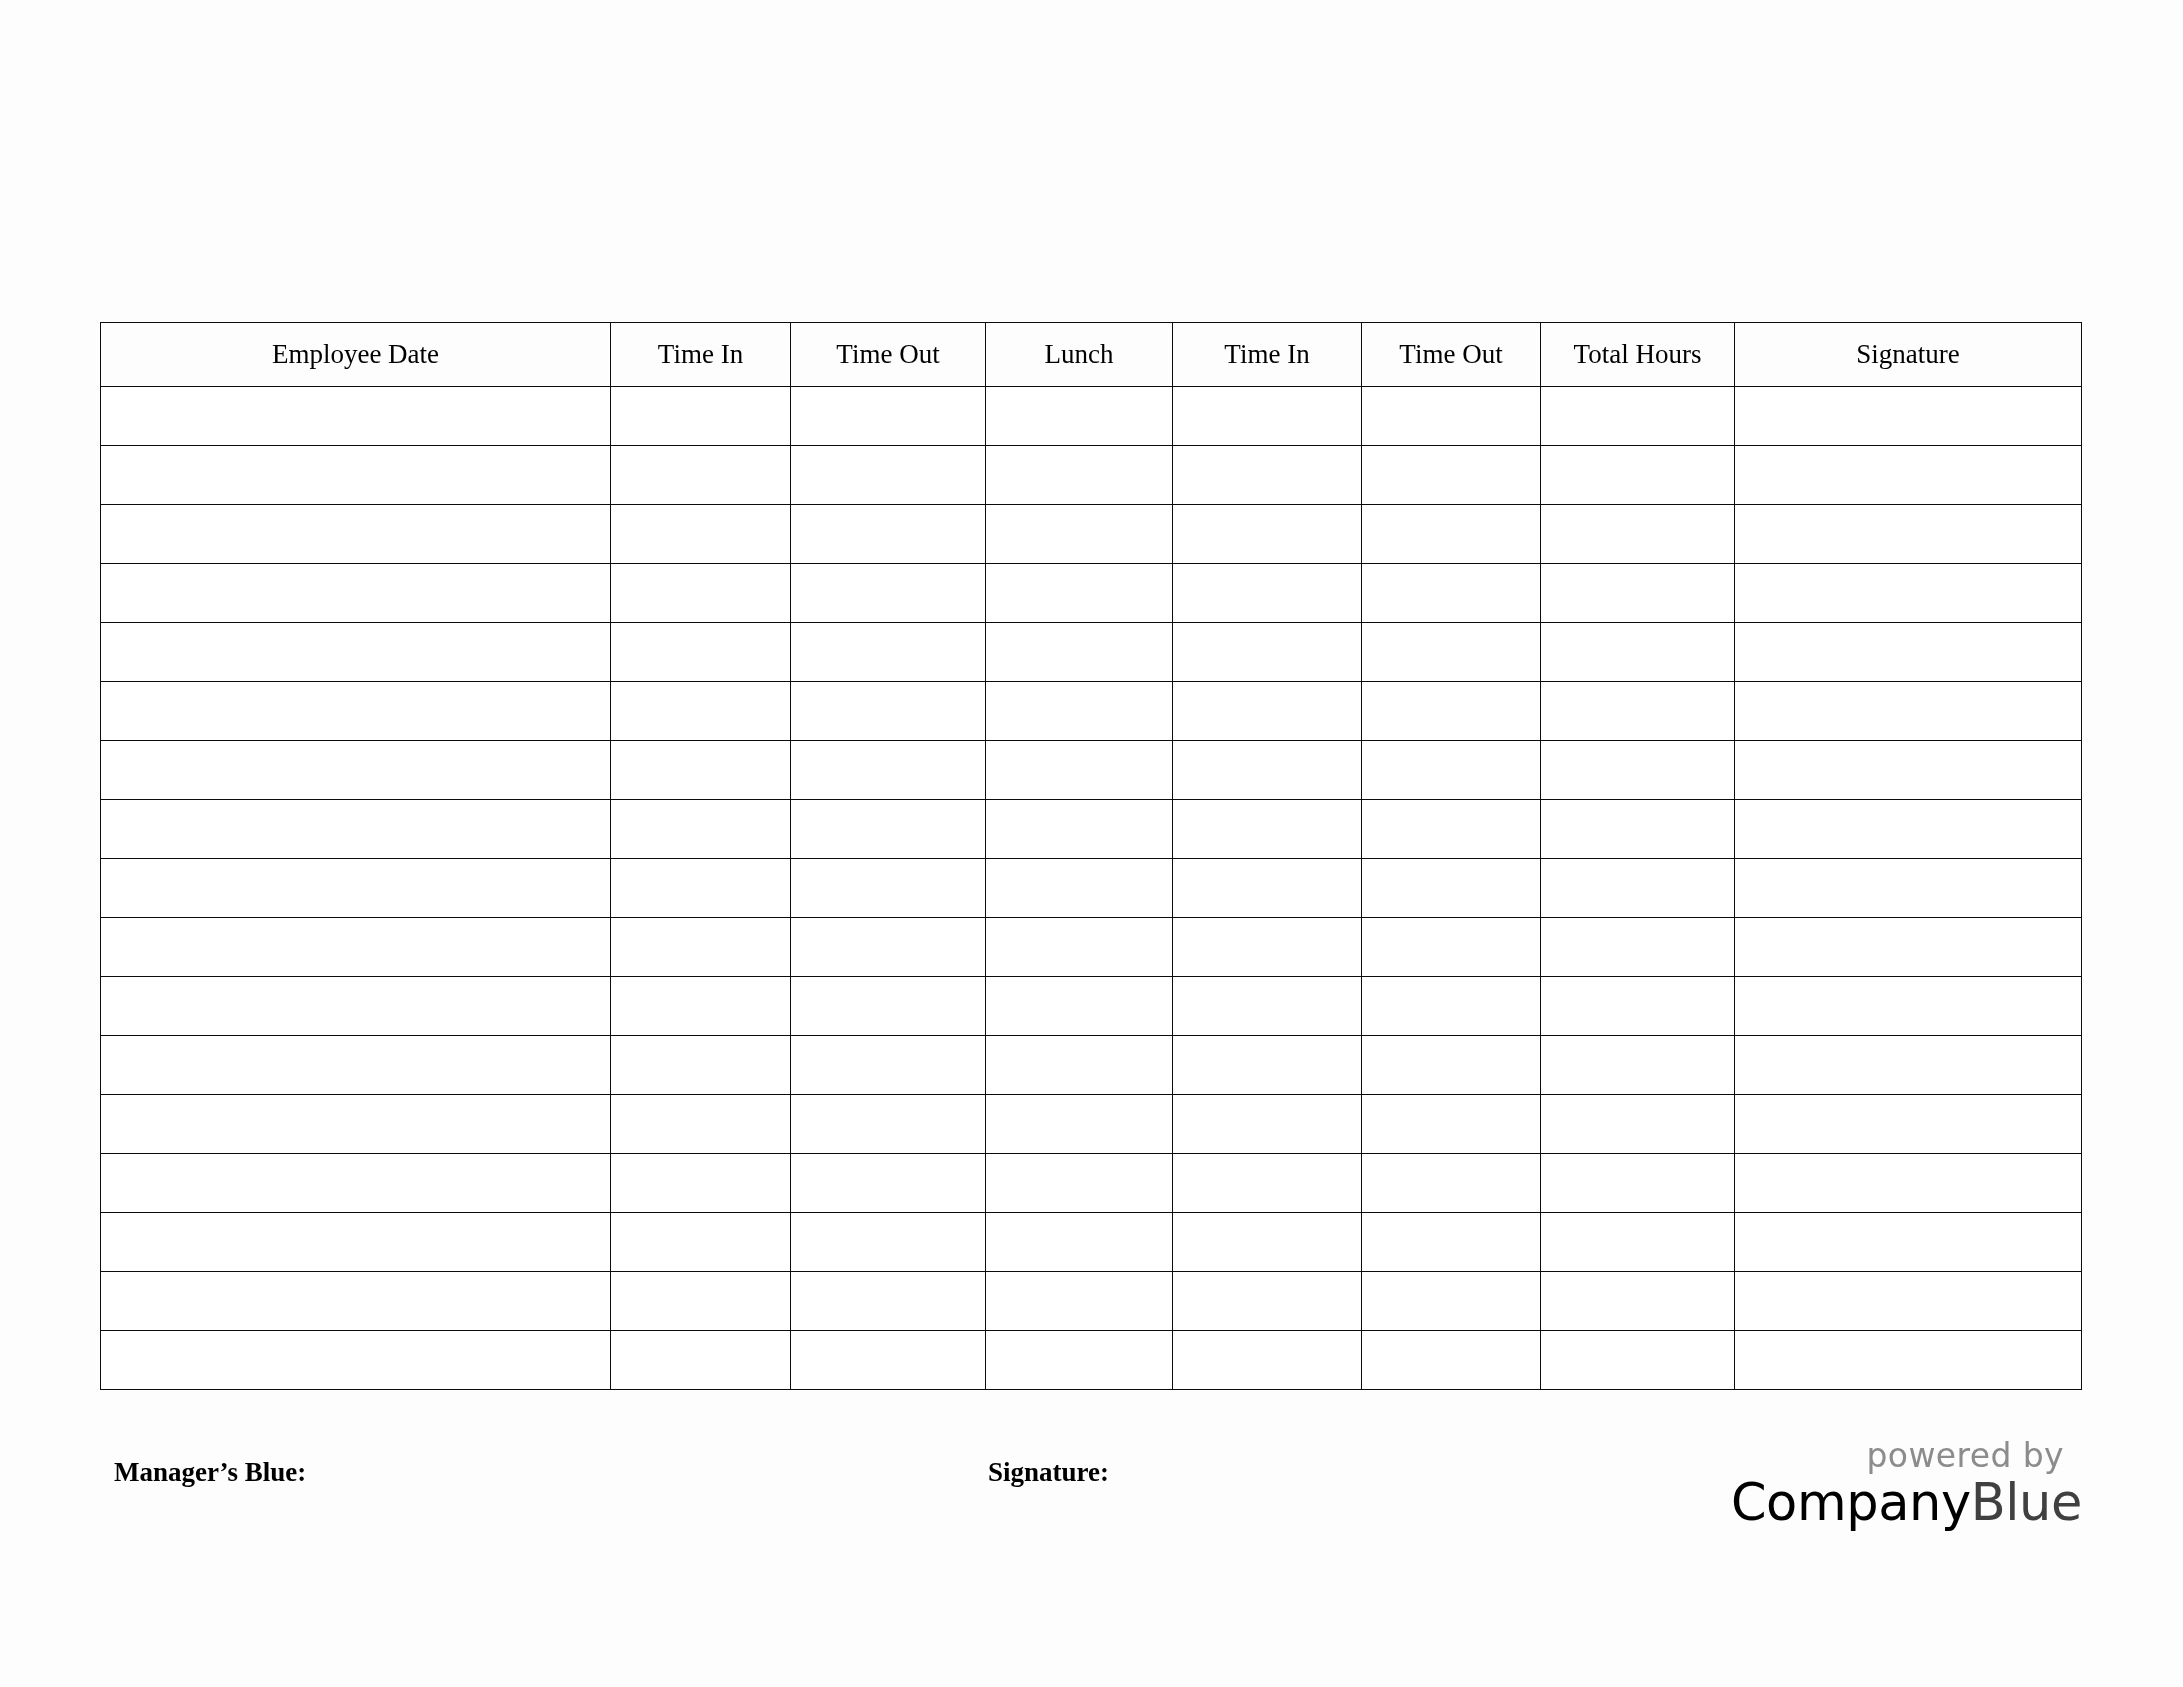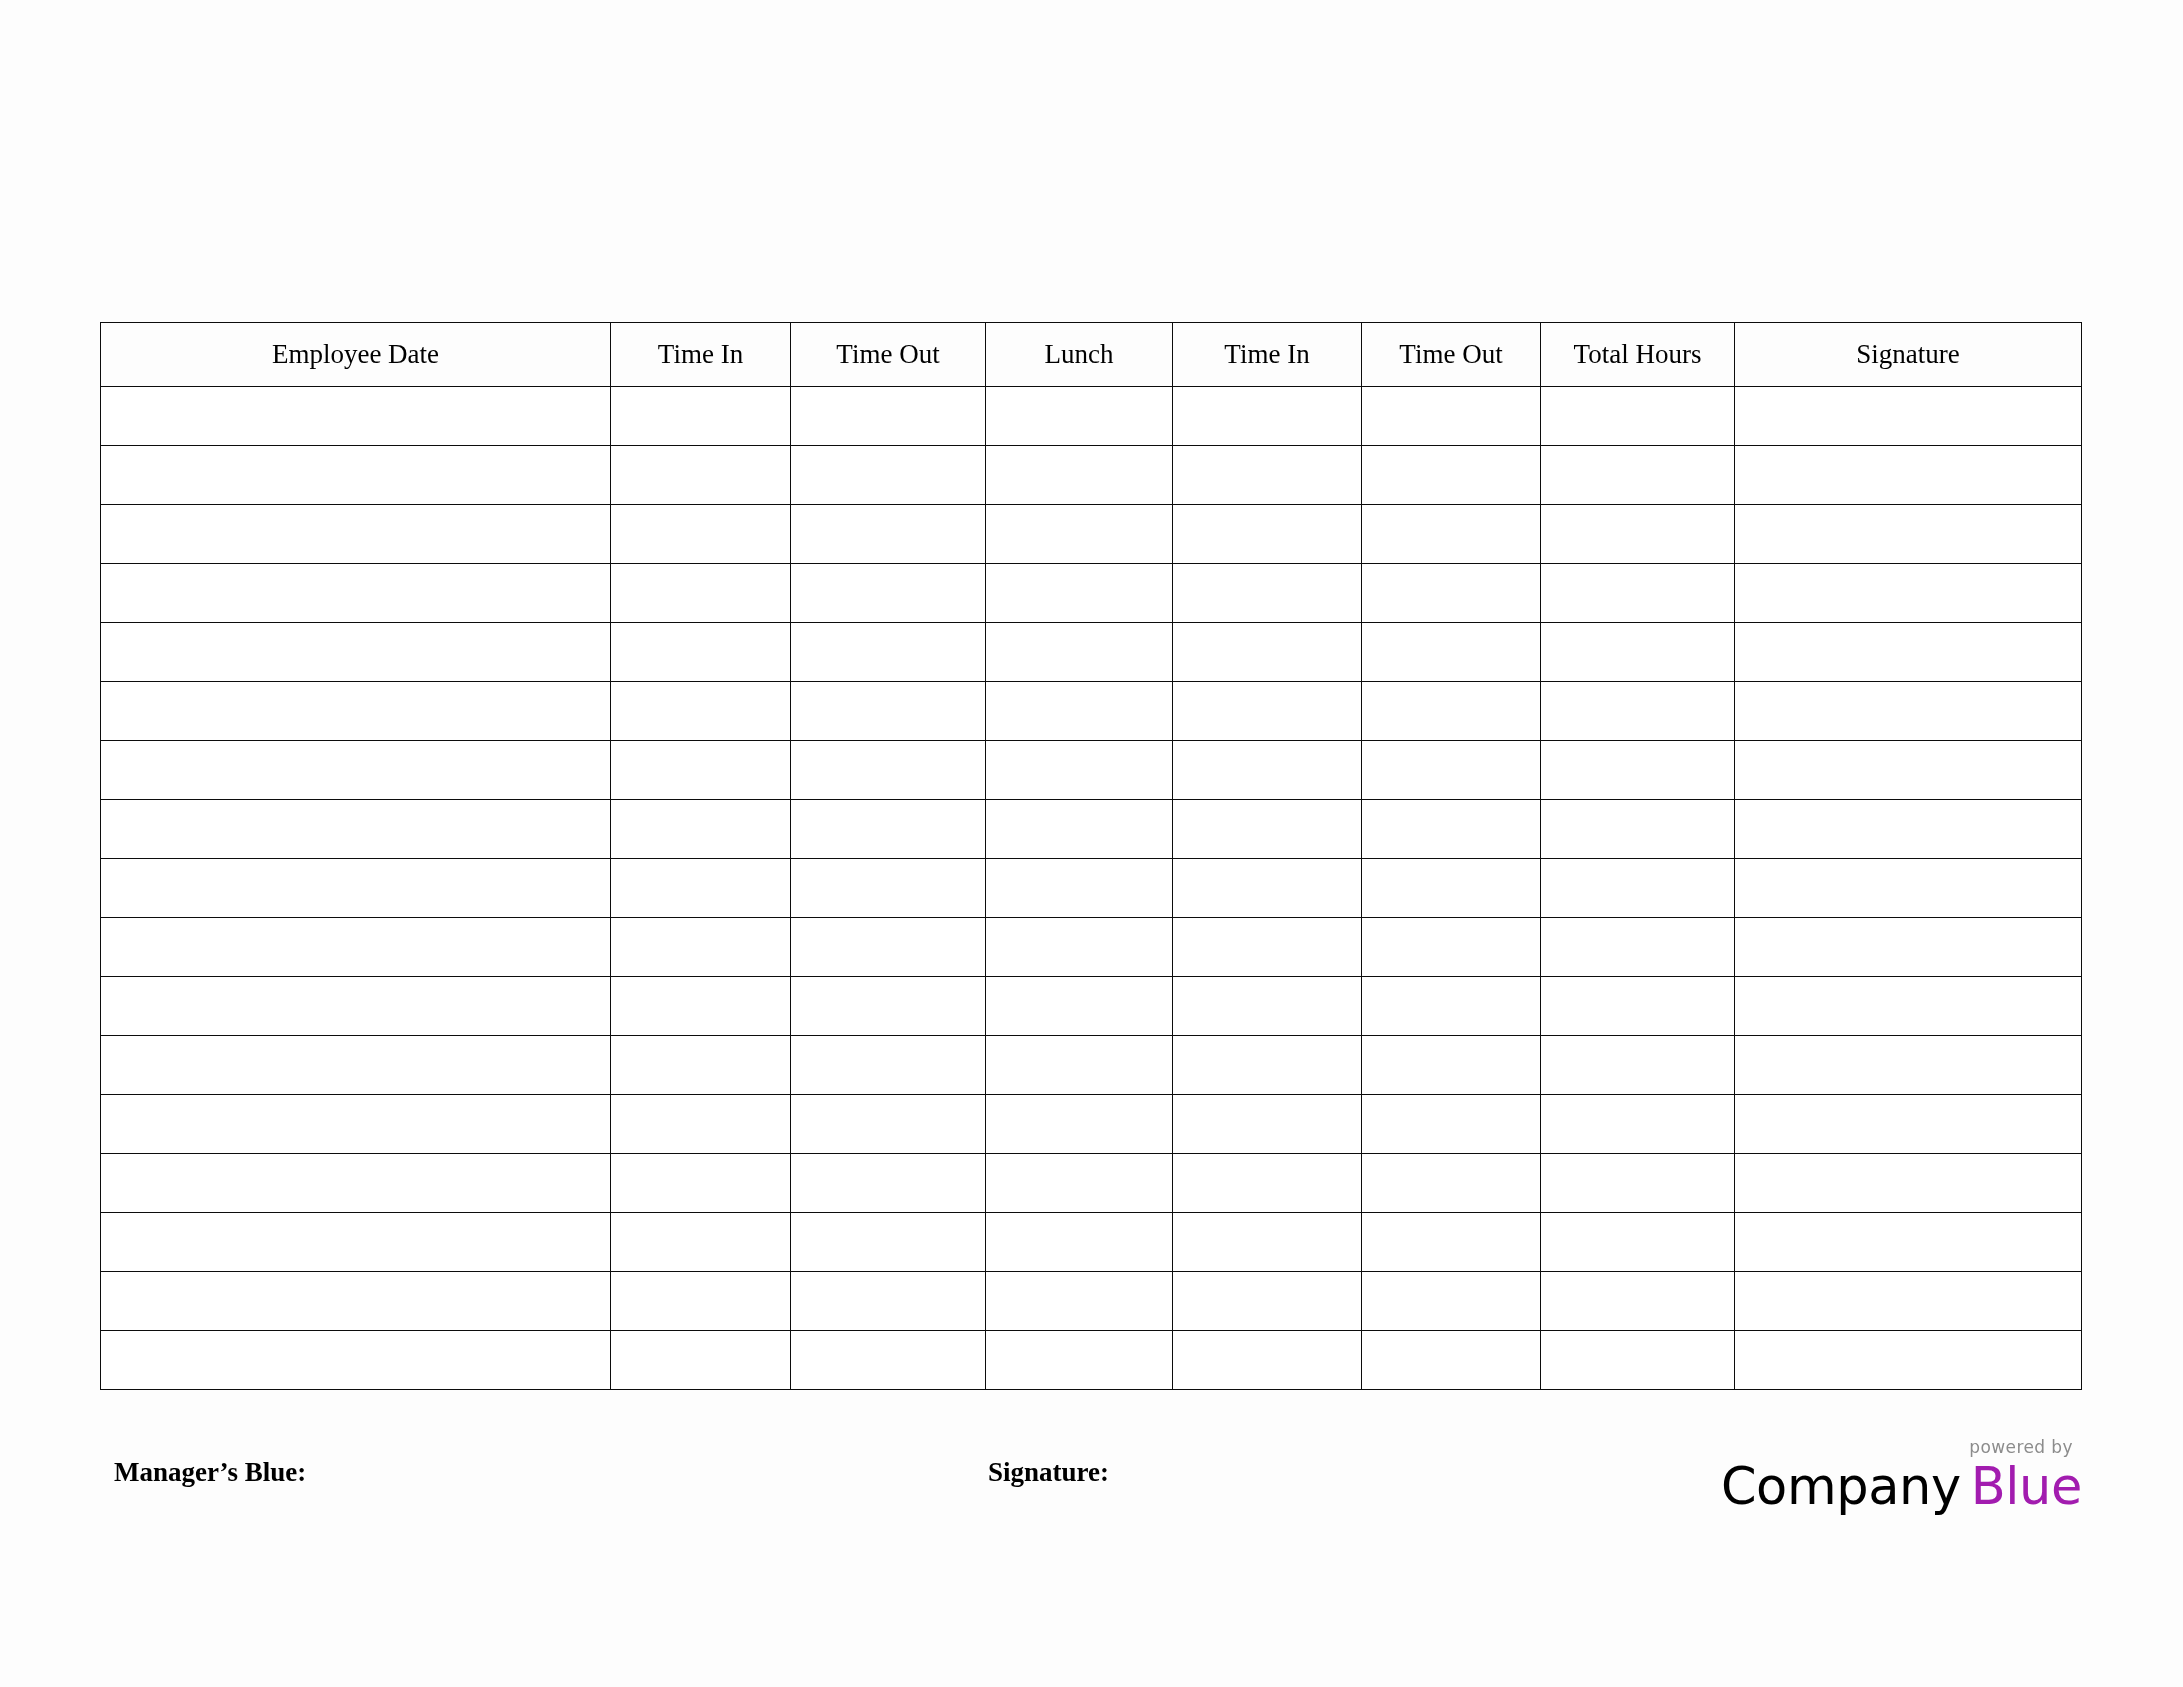--- a/index.html
+++ b/index.html
@@ -117,25 +117,25 @@
   
   .logo {
     position: absolute;
     right: 101px;
     top: 1439px;
     text-align: right;
     font-family: "DejaVu Sans", "Liberation Sans", sans-serif;
     line-height: 1;
   }
   .logo-powered {
-    font-size: 17px;
+    font-size: 33px;
     color: #8c8c8c;
     letter-spacing: 0.4px;
     margin-bottom: 5px;
-    margin-right: 9px;
+    margin-right: 18px;
   }
   .logo-wordmark {
     font-size: 51px;
     letter-spacing: -0.4px;
     white-space: nowrap;
   }
   .logo-general { color: #000000; }
   .logo-blue { color: #1279bd; }
 </style>
 </head>
@@ -343,18 +343,18 @@
   </table>
 
   <div class="footer">
     <div class="footer-label manager">Manager’s Blue:</div>
     <div class="footer-label signature">Signature:</div>
   </div>
 
   <div class="logo">
     <div class="logo-powered">powered by</div>
     <div class="logo-wordmark">
-      <span class="logo-general">Company</span><span class="logo-blue" style="color: #a21caf; margin-left: 10px;">Blue</span>
+      <span class="logo-general">Company</span><span class="logo-blue" style="color: #404040;">Blue</span>
     </div>
   </div>
 
 </div>
 
 
 </body></html>

